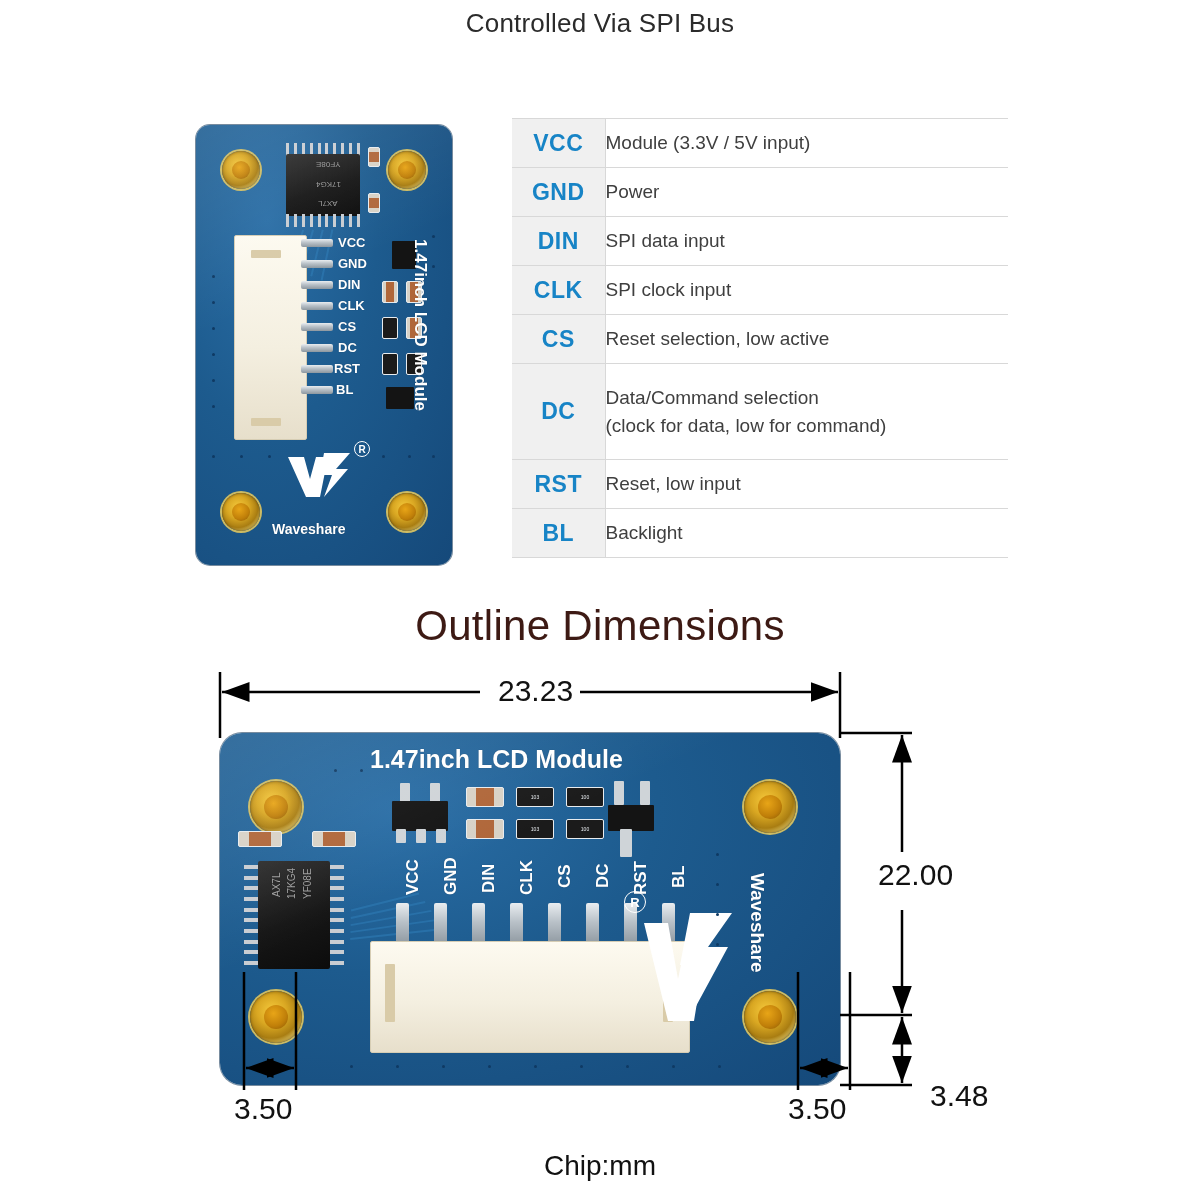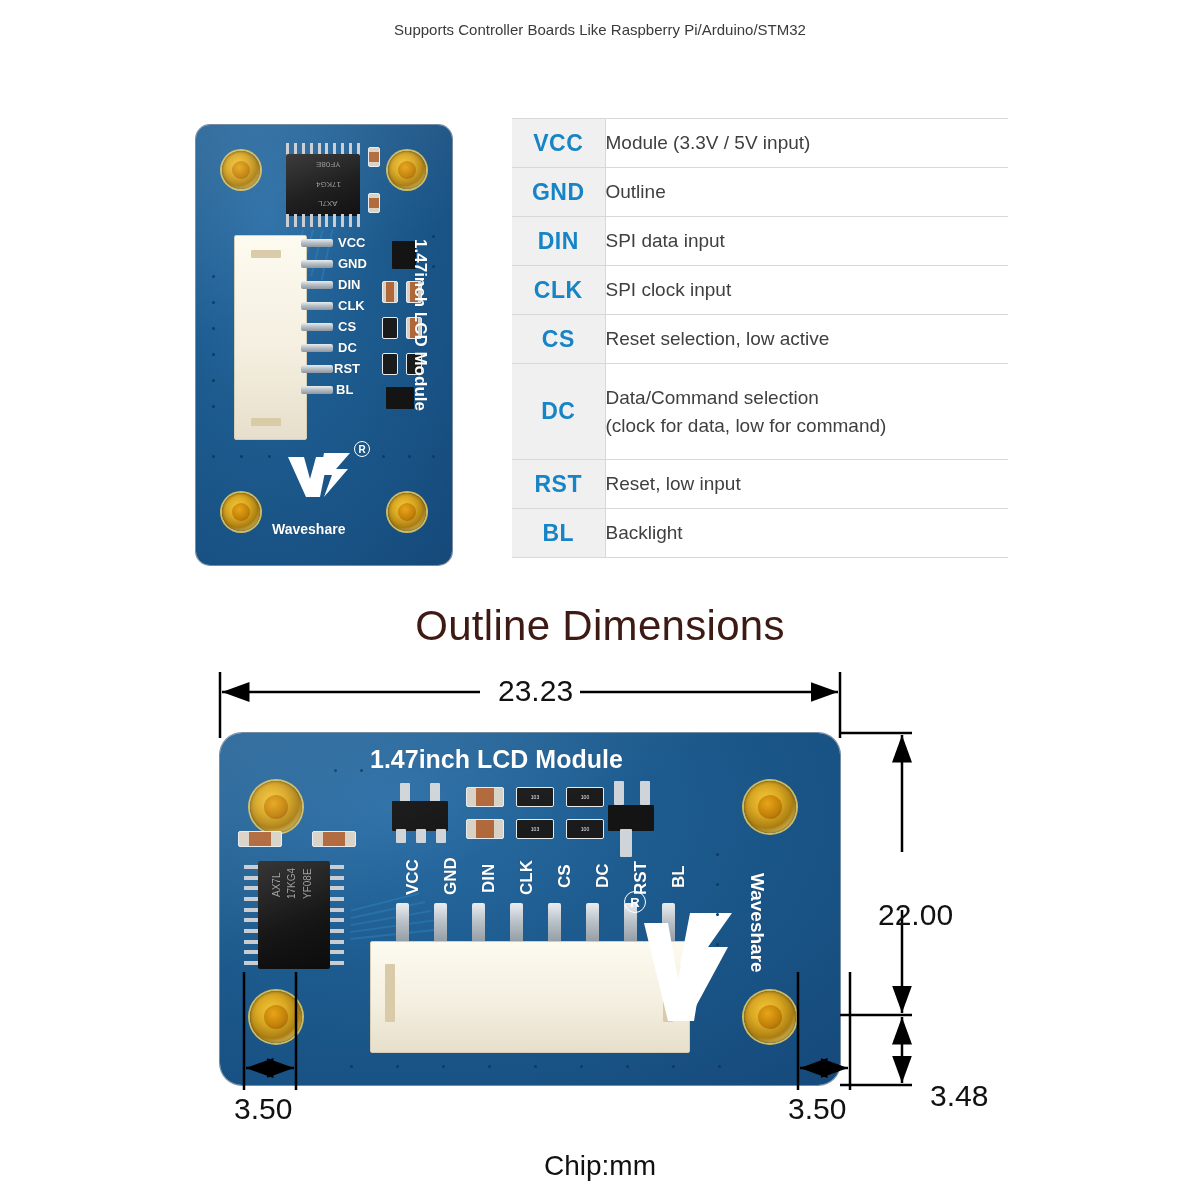--- a/index.html
+++ b/index.html
@@ -140,21 +140,21 @@
   }
   #unit-text {
     position:absolute; color:#111; font-size:28px; left:0; width:1200px;
     text-align:center; top:1150px;
   }
 </style>
 </head>
 <body>
 
 <div id="header">
-  <div id="title-sub">Supports Controller Boards Like Raspberry Pi/Arduino/STM32</div>
+  <div id="title-main">Controlled Via SPI Bus</div>
 </div>
 
 <div id="top-section">
 
   <div class="pcb" id="board-top" style="left:196px; top:20px; width:256px; height:440px;">
 
     <div class="screw" style="left:26px;  top:26px;  width:38px; height:38px;"></div>
     <div class="screw" style="left:192px; top:26px;  width:38px; height:38px;"></div>
     <div class="screw" style="left:26px;  top:368px; width:38px; height:38px;"></div>
     <div class="screw" style="left:192px; top:368px; width:38px; height:38px;"></div>
@@ -276,21 +276,21 @@
     <tbody>
       <tr>
         <td class="pin-name">VCC</td>
         <td class="pin-desc">
           <span class="desc-line">Module (3.3V / 5V input)</span>
         </td>
       </tr>
       <tr>
         <td class="pin-name">GND</td>
         <td class="pin-desc">
-          <span class="desc-line">Outline</span>
+          <span class="desc-line">Power</span>
         </td>
       </tr>
       <tr>
         <td class="pin-name">DIN</td>
         <td class="pin-desc">
           <span class="desc-line">SPI data input</span>
         </td>
       </tr>
       <tr>
         <td class="pin-name">CLK</td>
@@ -495,19 +495,19 @@
     <line x1="244" y1="312" x2="244" y2="430" stroke="#000" stroke-width="2.5"></line>
     <line x1="296" y1="312" x2="296" y2="430" stroke="#000" stroke-width="2.5"></line>
     <line x1="246" y1="408" x2="294" y2="408" stroke="#000" stroke-width="2.5" marker-start="url(#ah-l)" marker-end="url(#ah-r)"></line>
 
     <line x1="798" y1="312" x2="798" y2="430" stroke="#000" stroke-width="2.5"></line>
     <line x1="850" y1="312" x2="850" y2="430" stroke="#000" stroke-width="2.5"></line>
     <line x1="800" y1="408" x2="848" y2="408" stroke="#000" stroke-width="2.5" marker-start="url(#ah-l)" marker-end="url(#ah-r)"></line>
   </svg>
 
   <div class="dim-text" style="left:498px; top:14px;">23.23</div>
-  <div class="dim-text" style="left:878px; top:198px;margin-top:40px;">22.00</div>
+  <div class="dim-text" style="left:878px; top:198px;">22.00</div>
   <div class="dim-text" style="left:930px; top:375px;margin-top:44px;">3.48</div>
   <div class="dim-text" style="left:234px; top:432px;">3.50</div>
   <div class="dim-text" style="left:788px; top:432px;">3.50</div>
 </div>
 
 <div id="unit-text">Chip:mm</div>
 
 </body></html>

